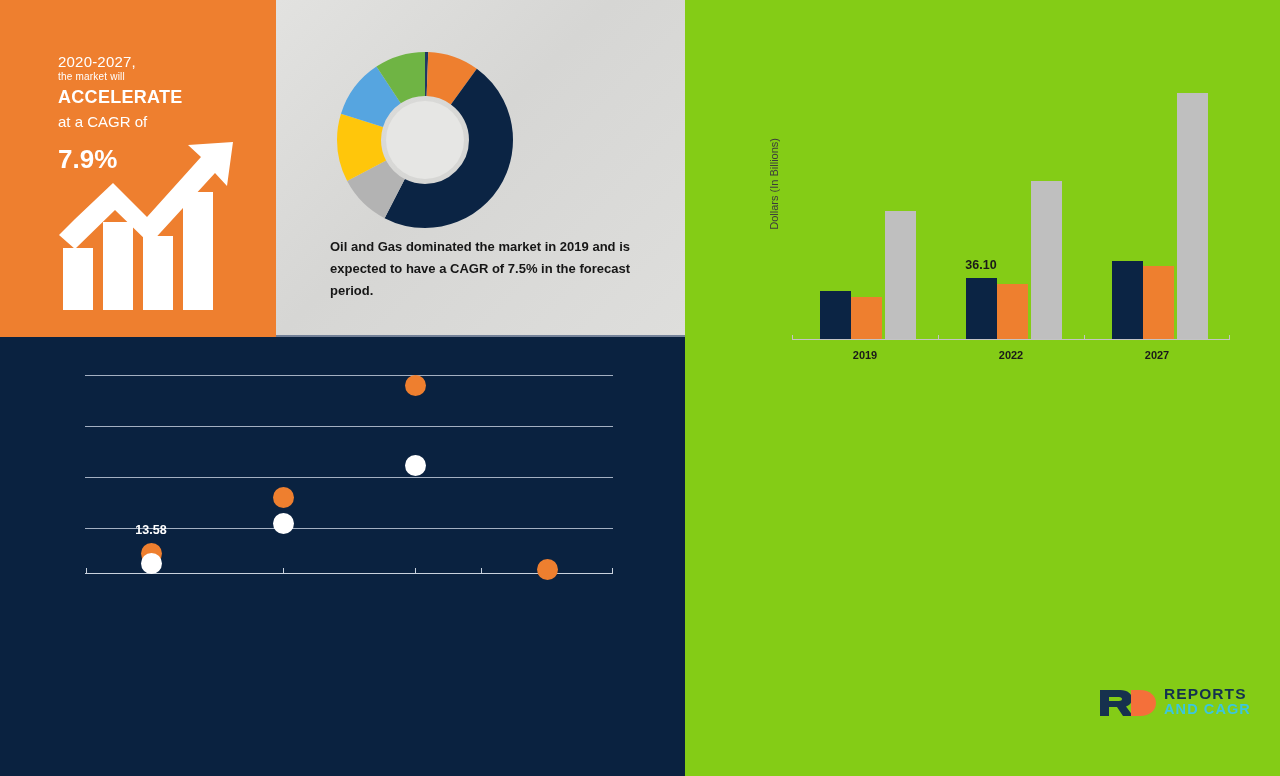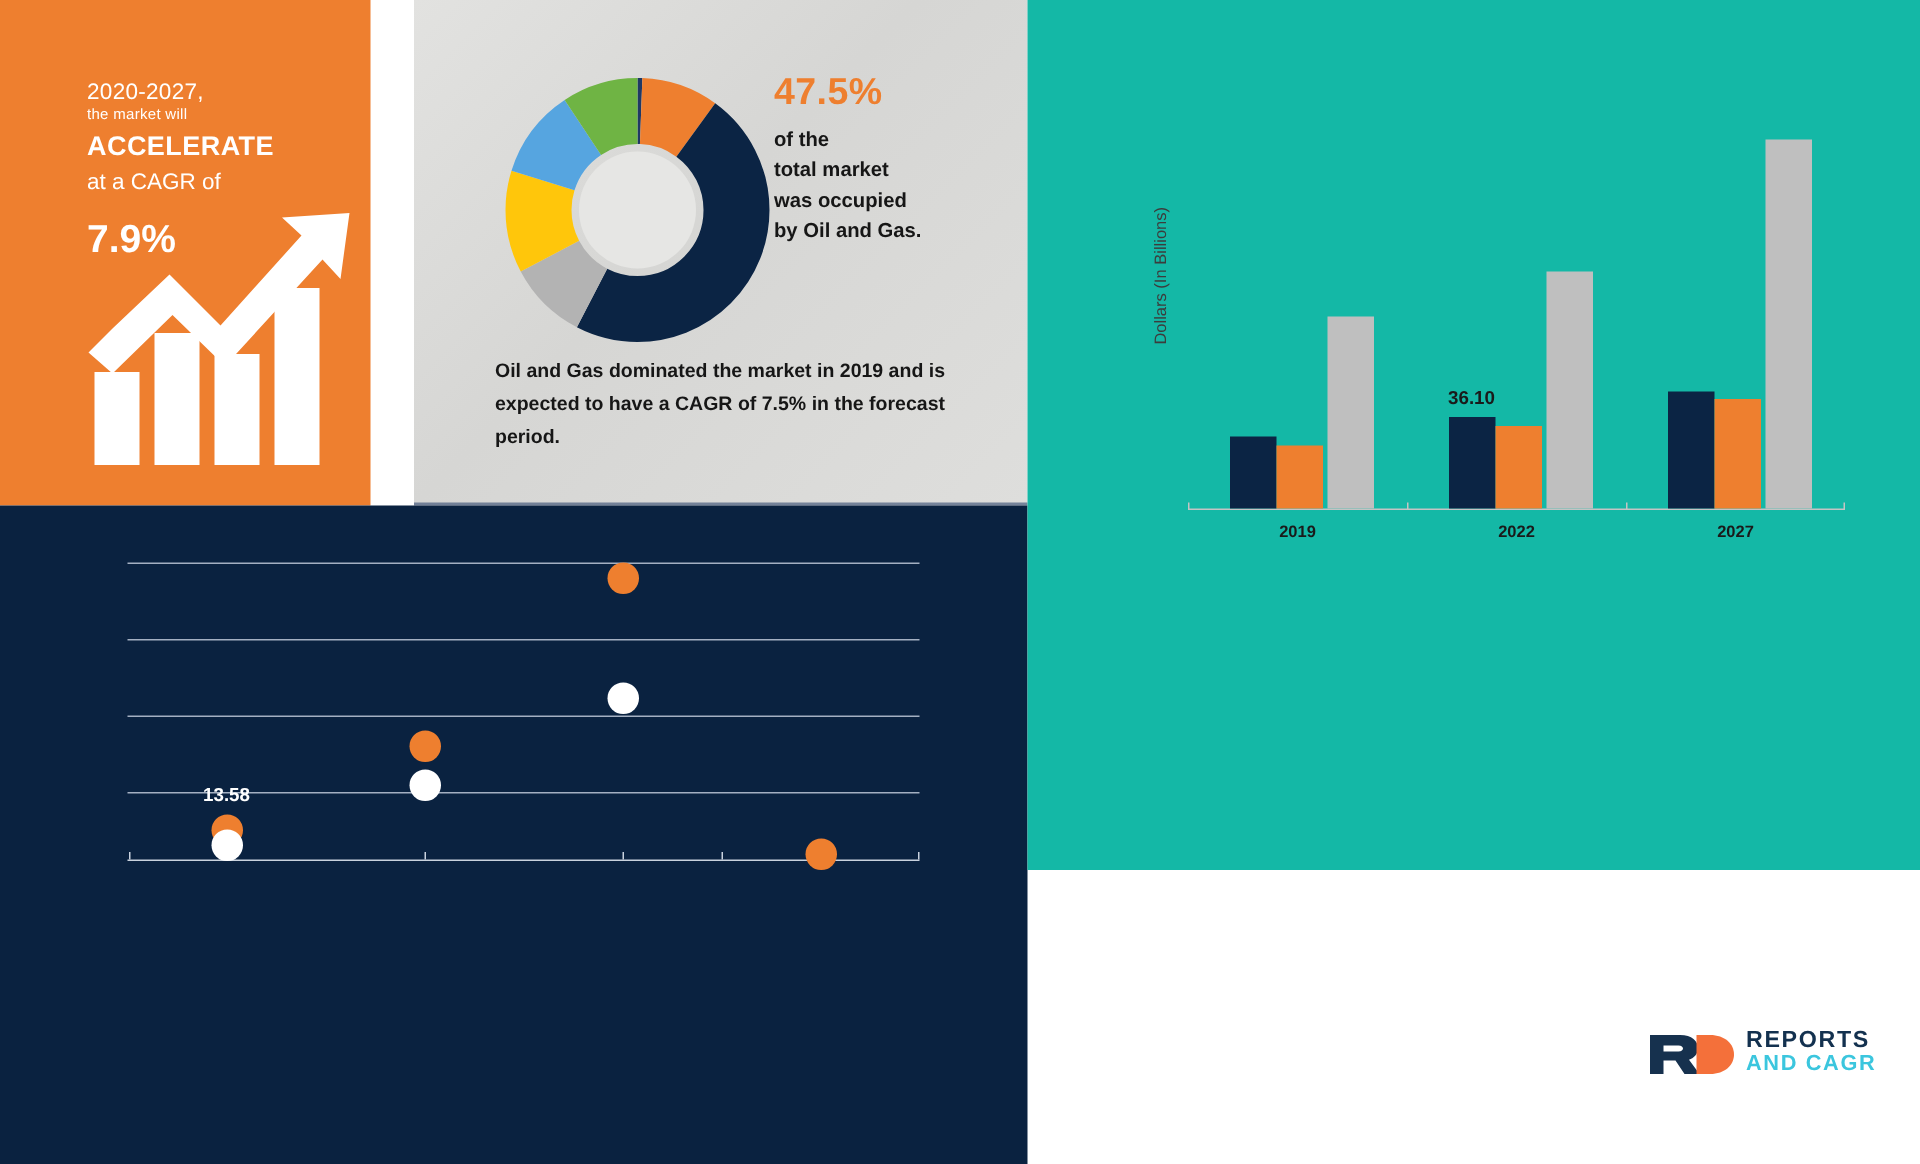--- a/index.html
+++ b/index.html
@@ -1,26 +1,26 @@
 <!DOCTYPE html>
 <html><head>
 <meta charset="utf-8">
 <style>
   html,body{margin:0;padding:0;background:#ffffff;}
   body{font-family:"Liberation Sans",sans-serif;}
   #page{position:relative;width:1280px;height:776px;overflow:hidden;background:#ffffff;}
 
   
   .panel{position:absolute;}
-  #panel-accelerate{left:0;top:0;width:247px;height:337px;background:#EE7F2F;}
+  #panel-accelerate{left:0;top:0;width:247px;height:337px;background:#EE7F2F;padding-left:48px;}
   #panel-donut{left:276px;top:0;width:409px;height:337px;
       background:linear-gradient(135deg,#E2E2E0 0%,#D6D6D4 45%,#DEDEDC 100%);}
   #panel-donut:after{content:"";position:absolute;left:0;right:0;bottom:0;height:2px;background:#1F3864;opacity:.55;}
   #panel-navy{left:0;top:337px;width:685px;height:439px;background:#0A2240;}
-  #panel-right{left:685px;top:0;width:595px;height:580px;background:#14b8a6;}
+  #panel-right{left:685px;top:0;width:595px;height:776px;background:#84cc16;}
 
   
   .acc-text{position:absolute;left:58px;top:52px;color:#FFFFFF;line-height:1.28;}
   .acc-l1{font-size:15px;letter-spacing:.2px;}
   .acc-l2{font-size:10px;letter-spacing:.2px;}
   .acc-big{font-size:18px;font-weight:bold;letter-spacing:.3px;margin-top:2px;}
   .acc-l3{font-size:15px;margin-top:3px;}
   .acc-pct{font-size:26px;font-weight:bold;margin-top:12px;}
   #growth-icon{position:absolute;left:55px;top:140px;width:190px;height:175px;}
 
@@ -98,29 +98,20 @@
           <circle r="66" fill="none" stroke="#0B2444" stroke-width="44" stroke-dasharray="197 217.7" stroke-dashoffset="-41.5"></circle>
           <circle r="66" fill="none" stroke="#B3B3B3" stroke-width="44" stroke-dasharray="40 374.7" stroke-dashoffset="-238.5"></circle>
           <circle r="66" fill="none" stroke="#FFC60B" stroke-width="44" stroke-dasharray="52 362.7" stroke-dashoffset="-278.5"></circle>
           <circle r="66" fill="none" stroke="#56A5E0" stroke-width="44" stroke-dasharray="45 369.7" stroke-dashoffset="-330.5"></circle>
           <circle r="66" fill="none" stroke="#6FB444" stroke-width="44" stroke-dasharray="38.7 375.9" stroke-dashoffset="-375.5"></circle>
         </g>
       </svg>
       <div id="donut-center"></div>
     </div>
 
-    <div class="donut-stat">
-      <div class="donut-pct">47.5%</div>
-      <div class="donut-lines">
-        <div>of the</div>
-        <div>total market</div>
-        <div>was occupied</div>
-        <div>by Oil and Gas.</div>
-      </div>
-    </div>
 
     <div class="donut-note">Oil and Gas dominated the market in 2019 and is expected to have a CAGR of 7.5% in the forecast period.</div>
   </div>
 
   <div class="panel" id="panel-navy">
 
     <div id="dotplot">
       <div class="gridline" style="top:18px;"></div>
       <div class="gridline" style="top:69px;"></div>
       <div class="gridline" style="top:120px;"></div>

